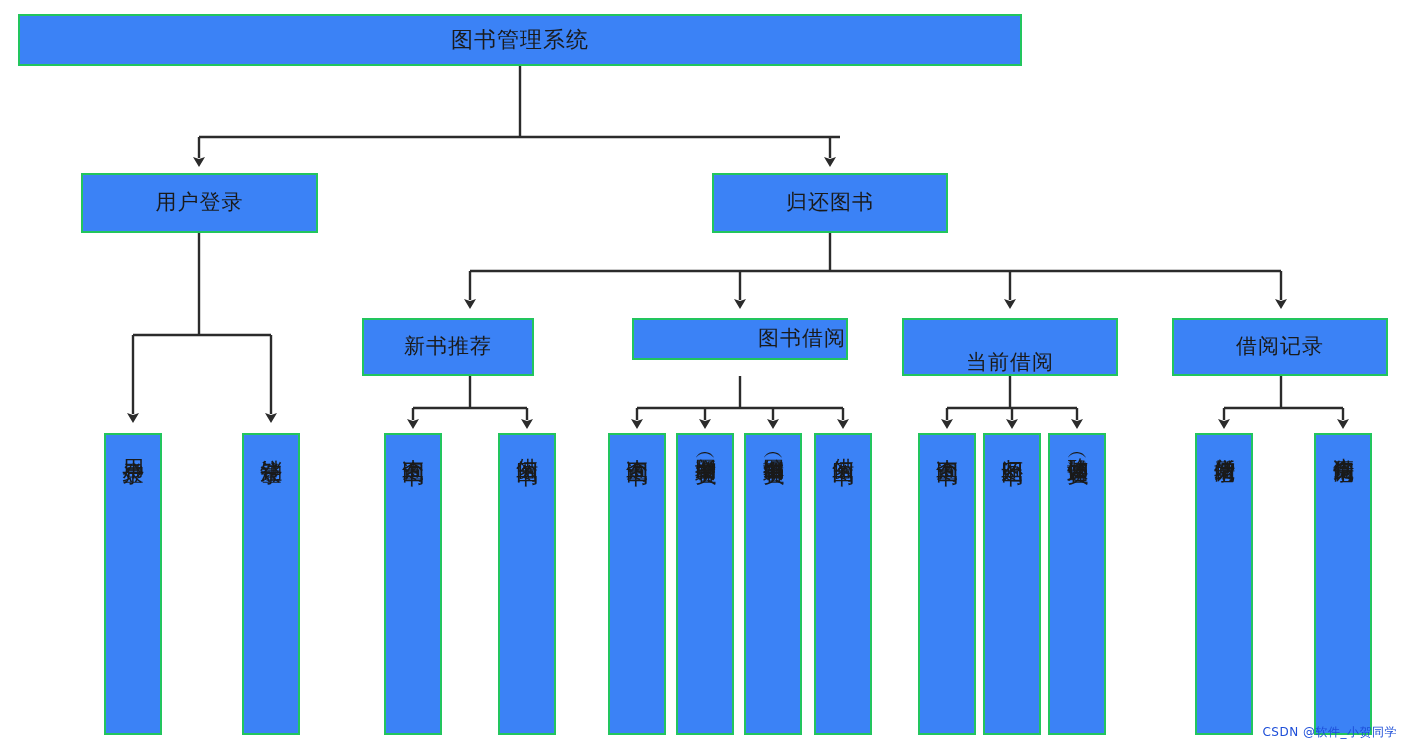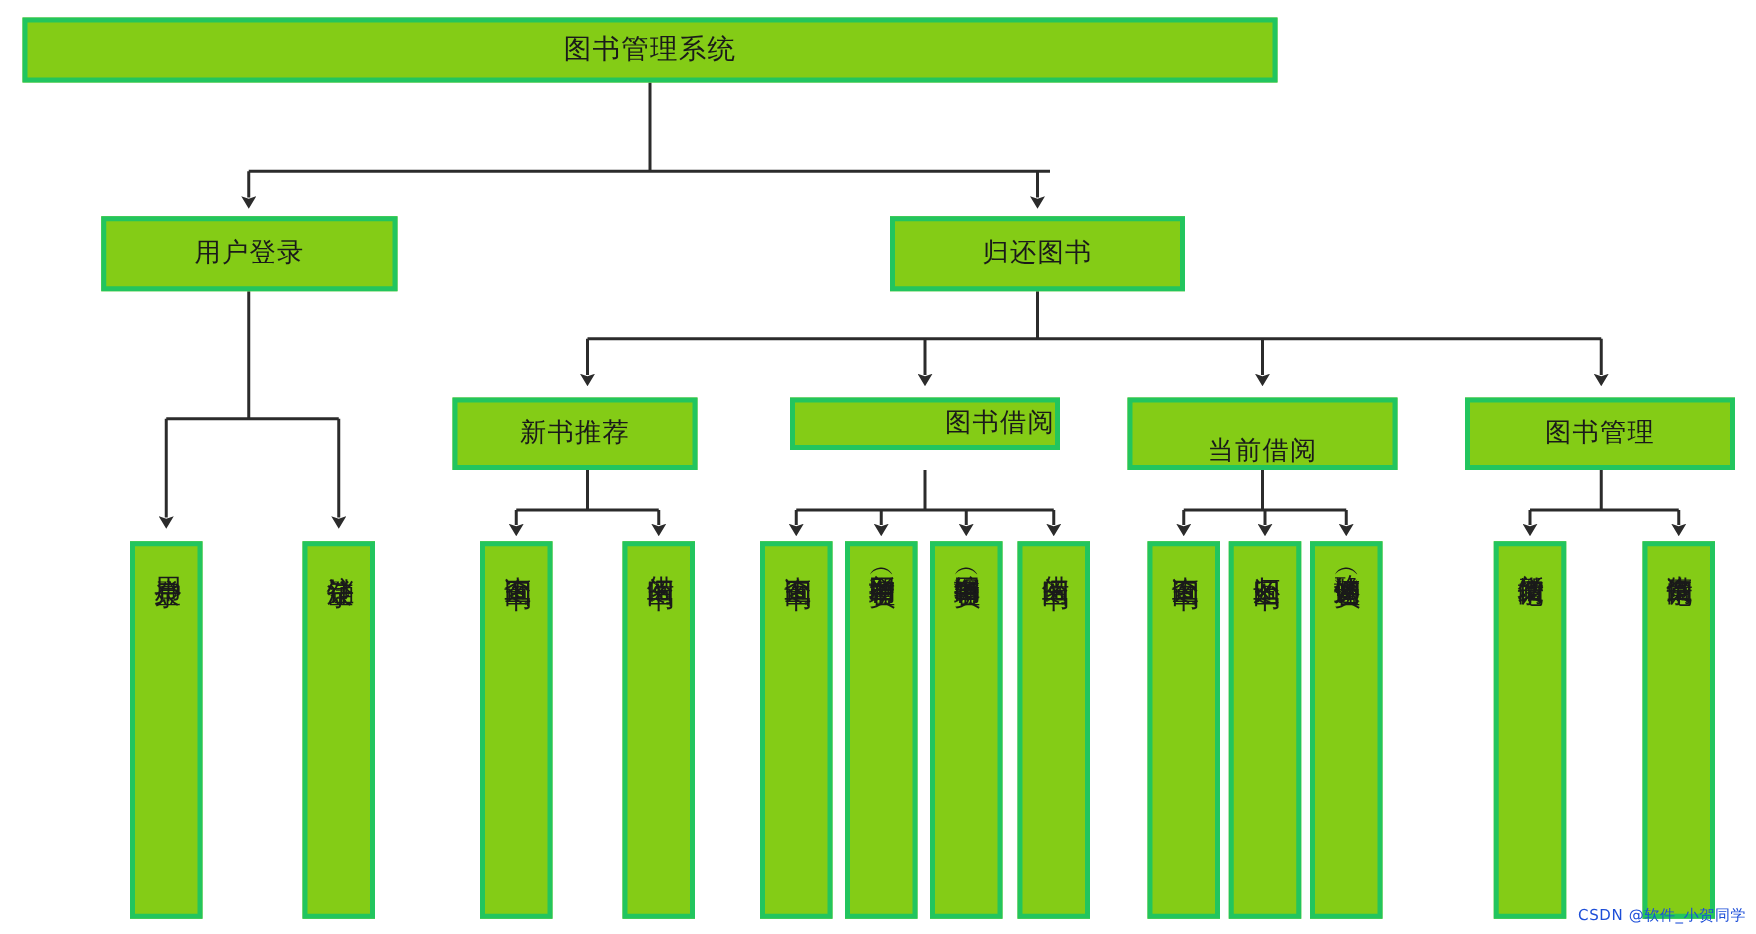--- a/index.html
+++ b/index.html
@@ -21,22 +21,22 @@
     position: absolute;
     left: 0;
     top: 0;
     width: 1405px;
     height: 747px;
     pointer-events: none;
   }
   .node {
     position: absolute;
     box-sizing: border-box;
-    border: 4px solid #22c55e;
-    background: #84cc16;
+    border: 2px solid #22c55e;
+    background: #3b82f6;
     display: flex;
     align-items: center;
     justify-content: center;
     color: #1a1a1a;
   }
   .node-h {
     font-size: 21px;
     letter-spacing: 1px;
     line-height: 1.1;
   }
@@ -130,31 +130,31 @@
     <span>图书管理系统</span>
   </div>
 
   <div class="node node-h" style="left:81px; top:173px; width:237px; height:60px;">
     <span>用户登录</span>
   </div>
   <div class="node node-h" style="left:712px; top:173px; width:236px; height:60px;">
     <span>归还图书</span>
   </div>
 
-  <div class="node node-h" style="left:362px; top:318px; width:196px; height:58px;">
+  <div class="node node-h" style="left:362px; top:318px; width:172px; height:58px;">
     <span>新书推荐</span>
   </div>
   <div class="node node-h" style="left:632px; top:318px; width:216px; height:42px;justify-content:flex-end;">
     <span>图书借阅</span>
   </div>
   <div class="node node-h" style="left:902px; top:318px; width:216px; height:58px;align-items:flex-end;">
     <span>当前借阅</span>
   </div>
   <div class="node node-h" style="left:1172px; top:318px; width:216px; height:58px;">
-    <span>图书管理</span>
+    <span>借阅记录</span>
   </div>
 
   <div class="node node-v" style="left:104px; top:433px; width:58px; height:302px;">
     <span class="vtext">用户登录</span>
   </div>
   <div class="node node-v" style="left:242px; top:433px; width:58px; height:302px;">
     <span class="vtext">注销登录</span>
   </div>
 
   <div class="node node-v" style="left:384px; top:433px; width:58px; height:302px;">

